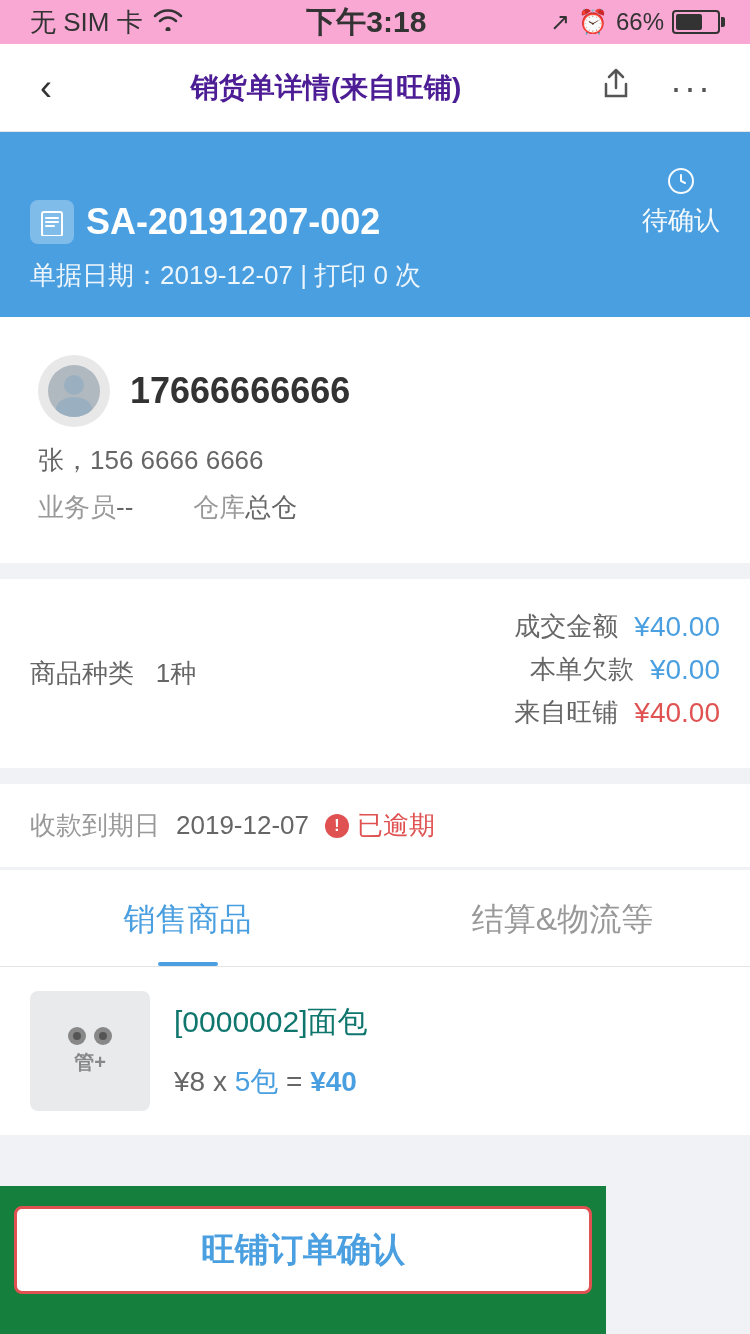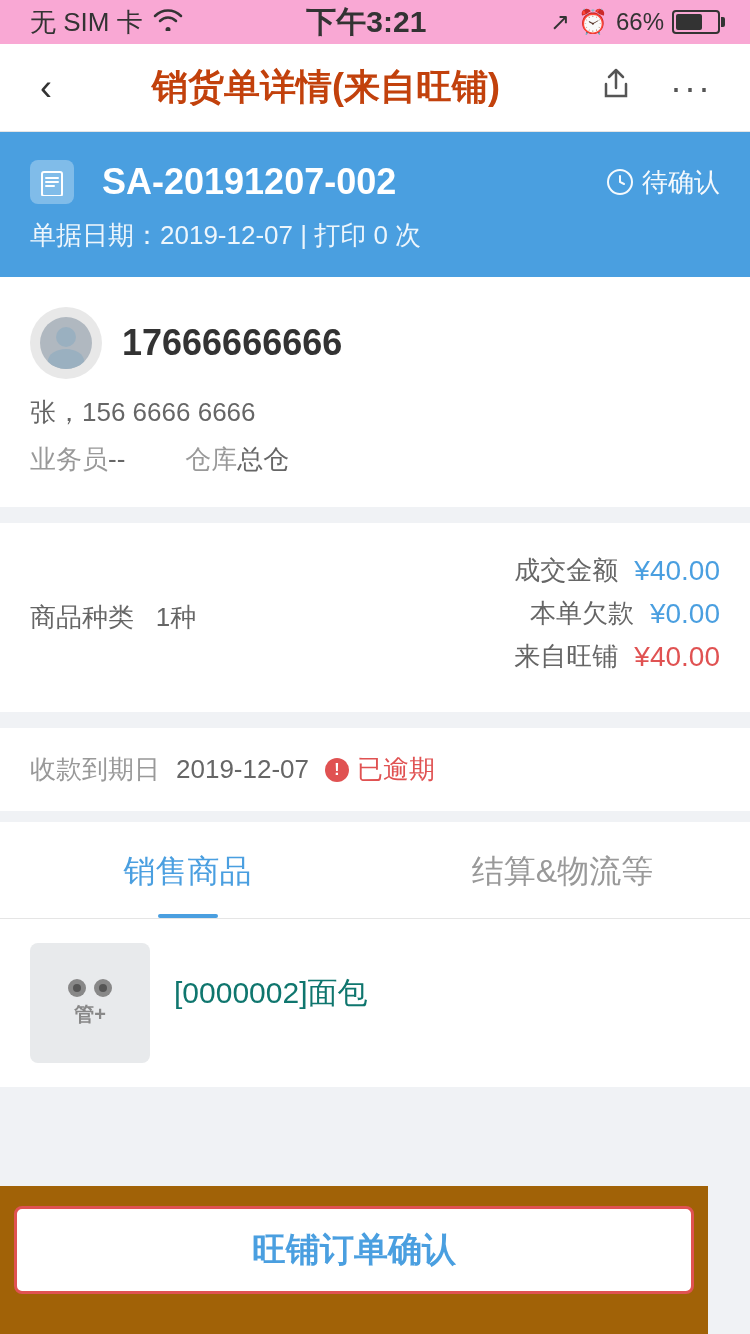--- a/index.html
+++ b/index.html
@@ -45,23 +45,23 @@
       display: flex;
       align-items: center;
       padding: 0 30px;
       border-bottom: 1px solid #e5e5e5;
       position: relative;
     }
     .nav-back { font-size: 36px; color: #333; cursor: pointer; padding: 10px; }
     .nav-title {
       flex: 1;
       text-align: center;
-      font-size: 36px;
+      font-size: 28px;
       font-weight: 600;
-      color: #c2410c;
+      color: #4c1d95;
     }
     .nav-actions { display: flex; align-items: center; gap: 20px; }
     .nav-action { font-size: 28px; color: #555; cursor: pointer; padding: 8px; }
 
     
     .order-banner {
       background: #4a9fe0;
       padding: 28px 30px 24px;
       color: #fff;
     }
@@ -70,44 +70,46 @@
       align-items: center;
       justify-content: space-between;
       margin-bottom: 14px;
     }
     .order-id {
       font-size: 36px;
       font-weight: 700;
       color: #fff;
       display: flex;
       align-items: center;
-      gap: 28px;
+      gap: 12px;
+      margin-top: 40px;
     }
     .order-id-icon {
       width: 44px; height: 44px;
       background: rgba(255,255,255,0.3);
       border-radius: 8px;
       display: flex; align-items: center; justify-content: center;
       font-size: 24px;
     }
     .order-status {
       font-size: 26px;
       color: #fff;
       display: flex; align-items: center; gap: 8px;
       opacity: 0.95;
+      flex-direction: column;
     }
     .order-meta {
       font-size: 26px;
       color: rgba(255,255,255,0.9);
     }
 
     
     .customer-card {
       background: #fff;
-      padding: 30px;
+      padding: 38px;
       margin-bottom: 16px;
     }
     .customer-top {
       display: flex;
       align-items: center;
       gap: 20px;
       margin-bottom: 16px;
     }
     .avatar {
       width: 72px; height: 72px;
@@ -156,21 +158,21 @@
       font-size: 26px;
     }
     .amount-label { color: #666; }
     .amount-value { color: #4a9fe0; font-size: 28px; }
     .amount-value.red { color: #e05252; }
 
     
     .due-date-row {
       background: #fff;
       padding: 24px 30px;
-      margin-bottom: 11px;
+      margin-bottom: 3px;
       display: flex;
       align-items: center;
       gap: 16px;
       font-size: 26px;
       color: #666;
     }
     .due-label { color: #999; }
     .overdue-badge {
       display: flex; align-items: center; gap: 8px;
       color: #e05252;
@@ -269,22 +271,22 @@
     .empty-area {
       background: #f0f2f5;
       height: 280px;
     }
 
     
     .bottom-action {
       position: fixed;
       bottom: 0;
       left: 0;
-      width: 708px;
-      background: #a16207;
+      width: 606px;
+      background: #15803d;
       padding: 20px 14px 40px;
     }
     .confirm-btn {
       width: 100%;
       height: 88px;
       border: 3px solid #e05252;
       border-radius: 8px;
       background: #fff;
       color: #4a9fe0;
       font-size: 34px;
@@ -300,21 +302,21 @@
   <div class="status-left">
     <span>无 SIM 卡</span>
     <span>
       <svg width="30" height="22" viewBox="0 0 30 22" fill="none">
         <path d="M15 18a2.5 2.5 0 110 5 2.5 2.5 0 010-5z" fill="#333"></path>
         <path d="M7 12c2.2-2.2 5.2-3.5 8-3.5s5.8 1.3 8 3.5" stroke="#333" stroke-width="2.5" fill="none" stroke-linecap="round"></path>
         <path d="M2 7C5.5 3.5 10 1.5 15 1.5s9.5 2 13 5.5" stroke="#333" stroke-width="2.5" fill="none" stroke-linecap="round"></path>
       </svg>
     </span>
   </div>
-  <div class="status-center">下午3:21</div>
+  <div class="status-center">下午3:18</div>
   <div class="status-right">
     <span>↗</span>
     <span>⏰</span>
     <span>66%</span>
     <div class="battery-icon">
       <div class="battery-fill"></div>
     </div>
   </div>
 </div>
 
@@ -426,20 +428,27 @@
         <div class="product-logo">
           <div class="product-logo-eyes">
             <div class="eye"></div>
             <div class="eye"></div>
           </div>
           <div class="product-logo-text">管+</div>
         </div>
       </div>
       <div class="product-info">
         <div class="product-name">[0000002]面包</div>
+        <div class="product-price">
+          <span>¥8</span>
+          <span> x </span>
+          <span class="price-qty">5包</span>
+          <span> = </span>
+          <span class="price-highlight">¥40</span>
+        </div>
       </div>
     </div>
   </div>
 </div>
 
 <div class="empty-area"></div>
 
 <div class="bottom-action">
   <button class="confirm-btn">旺铺订单确认</button>
 </div>

